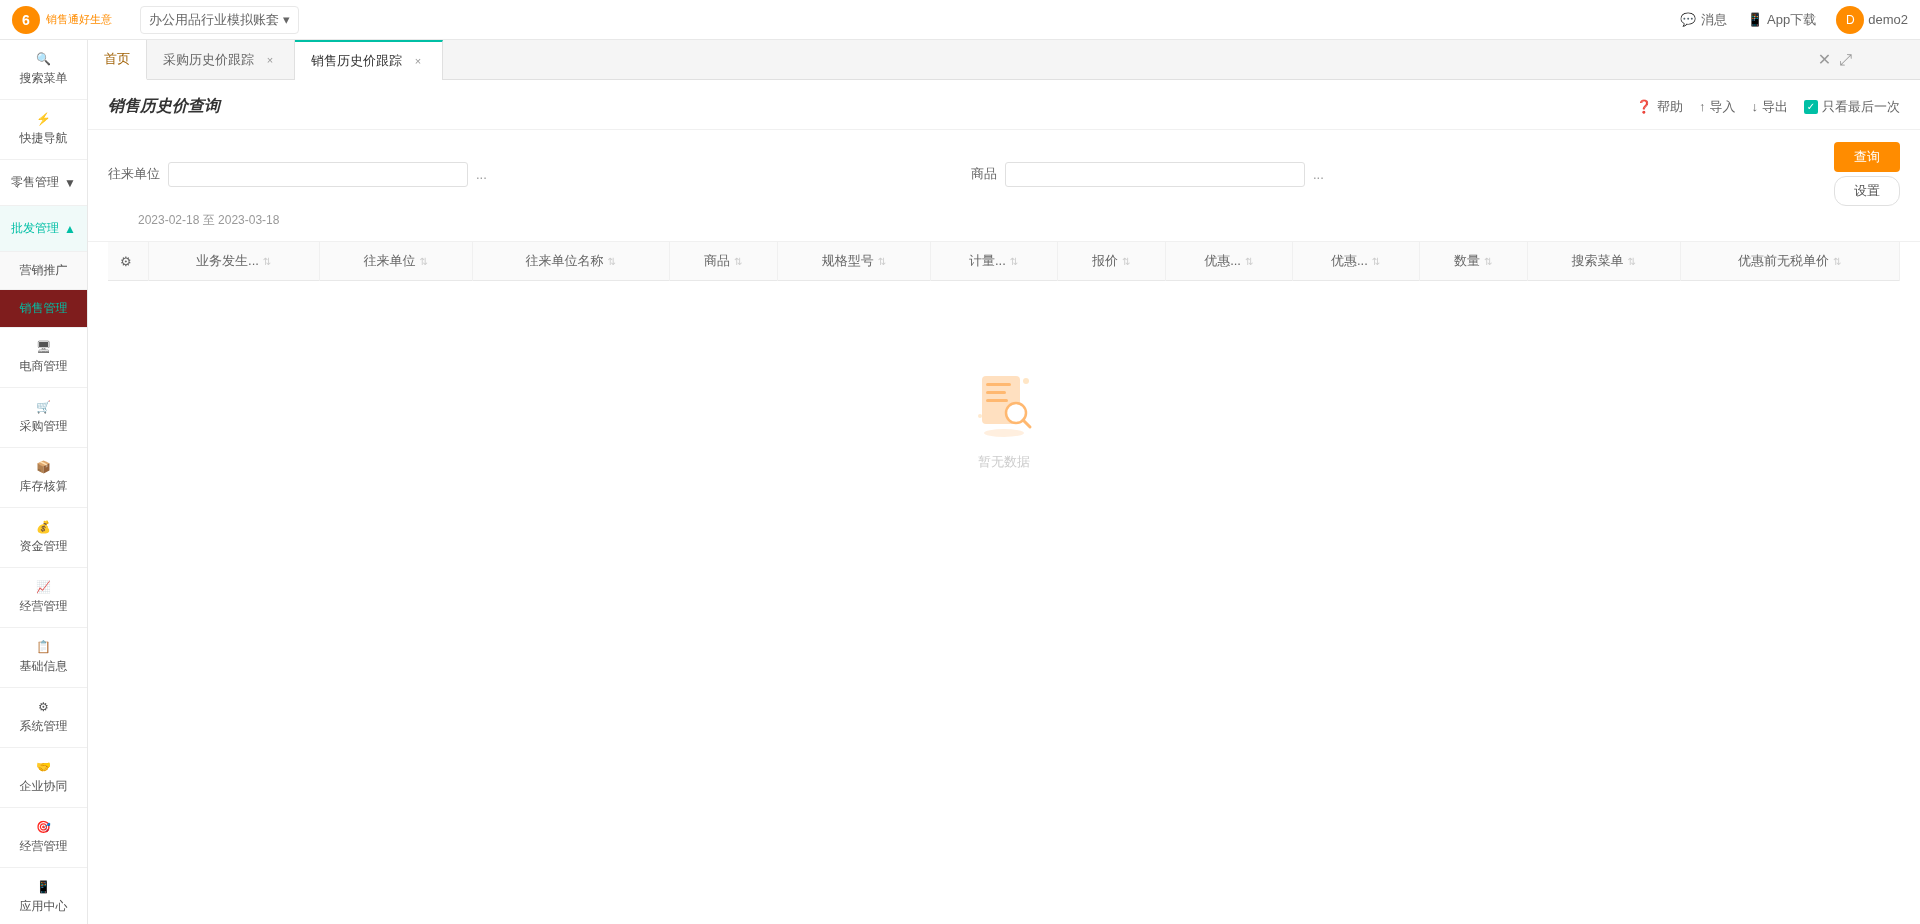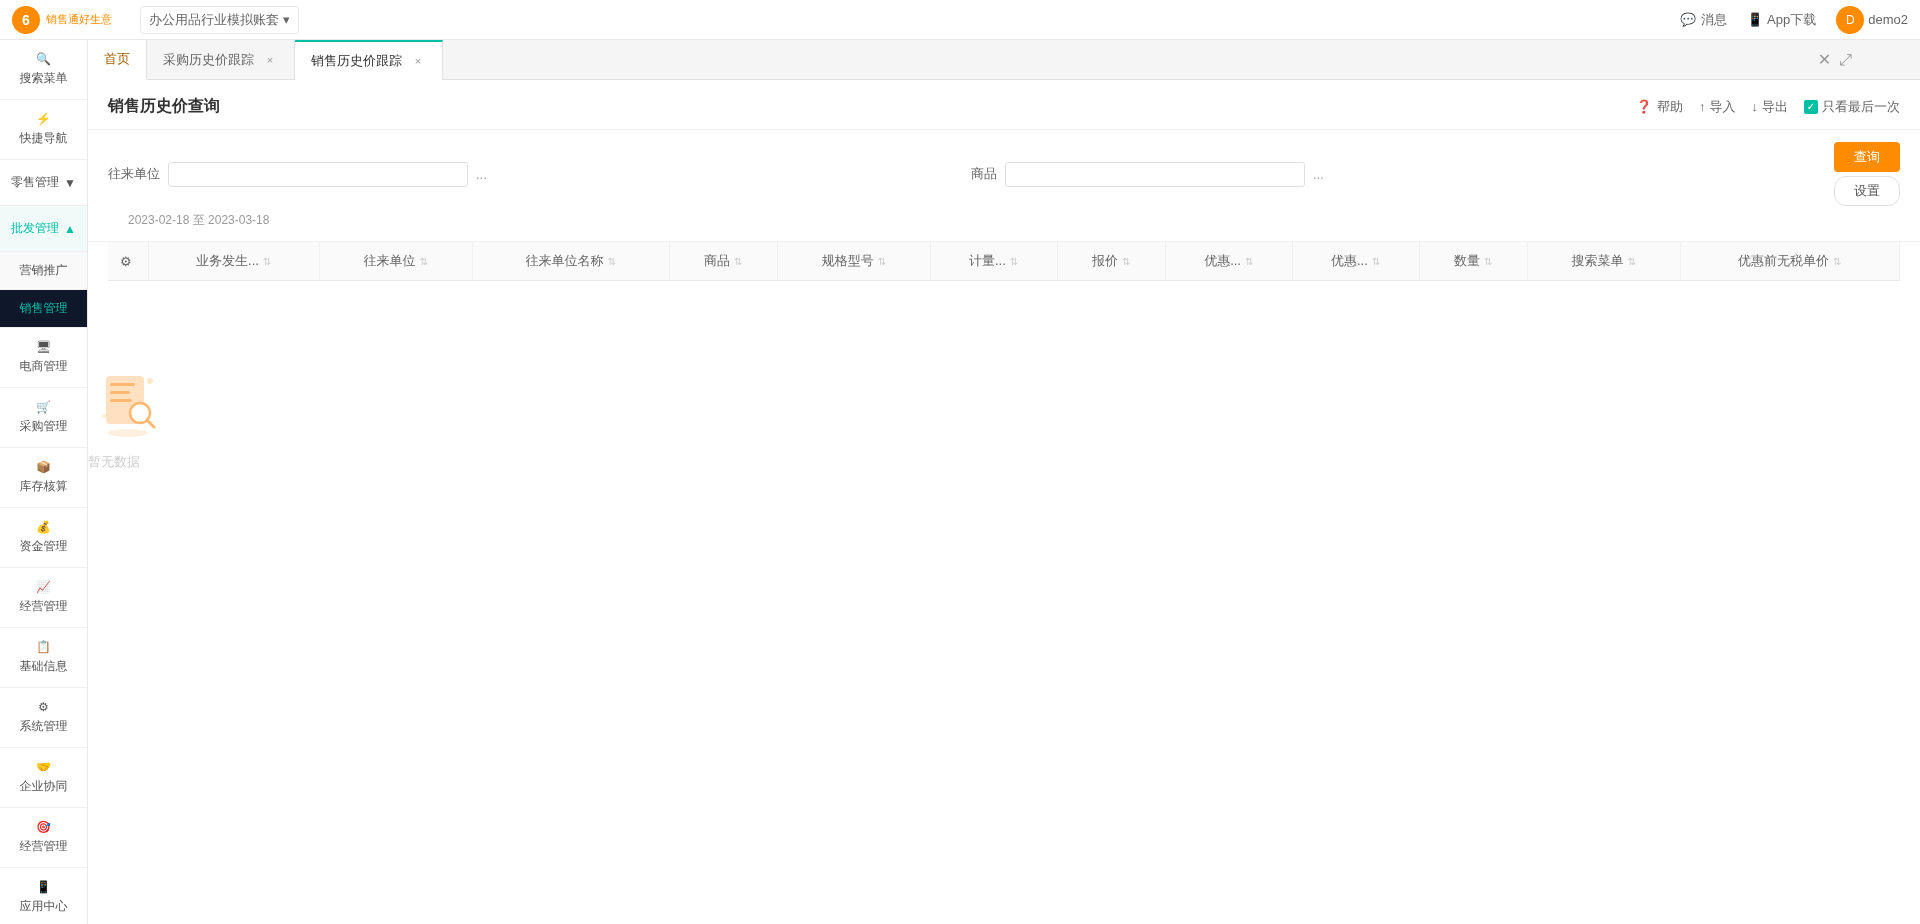--- a/index.html
+++ b/index.html
@@ -121,21 +121,21 @@
       background: #f9f9f9;
     }
     .sidebar-sub-item {
       padding: 10px 8px;
       text-align: center;
       cursor: pointer;
       color: #555;
       font-size: 12px;
       border-bottom: 1px solid #f0f0f0;
     }
-    .sidebar-sub-item.active { color: #00bfa5; background: #0f172a; }
+    .sidebar-sub-item.active { color: #00bfa5; background: #7f1d1d; }
 
     
     .content-area {
       flex: 1;
       display: flex;
       flex-direction: column;
       overflow: hidden;
     }
 
     
@@ -200,20 +200,21 @@
       padding: 16px 20px 12px;
       border-bottom: 1px solid #f0f0f0;
       display: flex;
       align-items: center;
       justify-content: space-between;
     }
     .page-title {
       font-size: 16px;
       font-weight: 600;
       color: #333;
+      font-style: italic;
     }
     .page-header-actions {
       display: flex;
       align-items: center;
       gap: 16px;
       font-size: 13px;
       color: #666;
     }
     .page-header-action {
       display: flex;
@@ -359,21 +360,21 @@
     }
     .settings-th {
       width: 40px;
       text-align: center;
     }
 
     
     .empty-state {
       display: flex;
       flex-direction: column;
-      align-items: flex-start;
+      align-items: center;
       justify-content: center;
       padding: 80px 0;
     }
     .empty-icon {
       width: 80px;
       height: 80px;
       margin-bottom: 12px;
     }
     .empty-text {
       color: #ccc;
@@ -534,21 +535,21 @@
           <div class="filter-input-group">
             <span class="filter-label">商品</span>
             <input class="filter-input" style="flex: 1 1 0%; max-width: 300px;">
             <span class="filter-dots">...</span>
           </div>
           <div style="display:flex;flex-direction:column;gap:4px;margin-left:auto;">
             <button class="btn-query">查询</button>
             <button class="btn-settings">设置</button>
           </div>
         </div>
-        <div class="date-range" style="margin-top:6px;margin-left:20px;">2023-02-18 至 2023-03-18</div>
+        <div class="date-range" style="margin-top:6px;margin-left:30px;">2023-02-18 至 2023-03-18</div>
       </div>
 
       <div class="table-wrapper">
         <table class="data-table">
           <thead>
             <tr>
               <th class="settings-th">
                 <span>⚙</span>
               </th>
               <th>

